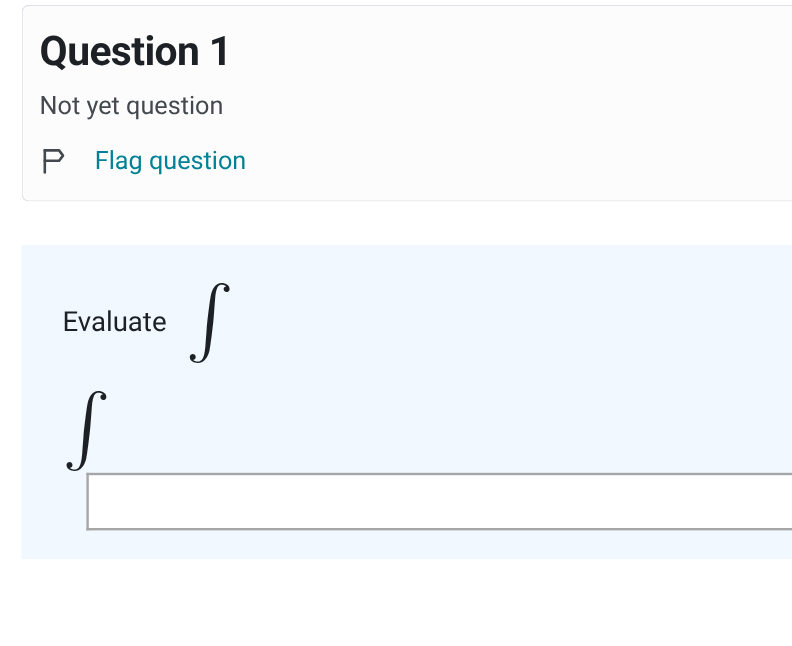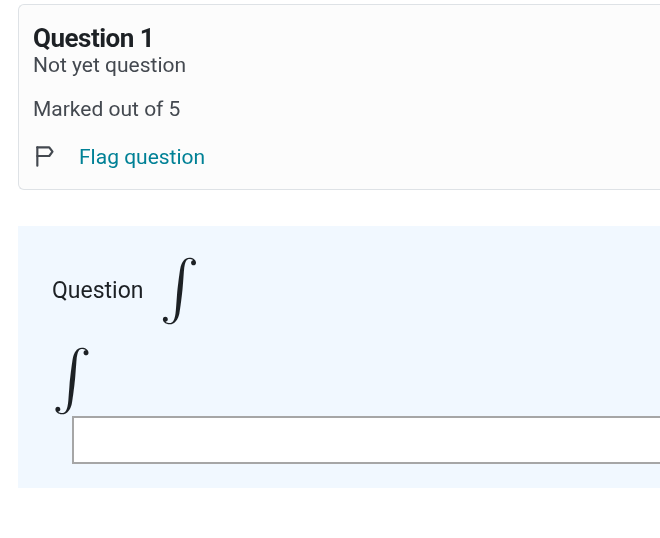--- a/index.html
+++ b/index.html
@@ -13,24 +13,24 @@
   }
   .info-card {
     background: #fcfcfc;
     border: 1px solid #dee2e6;
     border-right: none;
     border-radius: 6px 0 0 6px;
     margin: 4px 0 0 18px;
     padding: 18px 24px 20px 14px;
   }
   .q-title {
-    font-size: 26px;
+    font-size: 34px;
     font-weight: 700;
     color: #1d2125;
-    margin-bottom: 0;
+    margin-bottom: 14px;
     letter-spacing: -0.5px;
   }
   .q-status {
     font-size: 21px;
     color: #444950;
     margin-bottom: 20px;
   }
   .q-marks {
     font-size: 21px;
     color: #444950;
@@ -108,36 +108,35 @@
     padding: 6px 10px;
     outline: none;
   }
 </style>
 </head>
 <body>
 
 <div class="info-card">
   <h1 class="q-title">Question 1</h1>
   <p class="q-status">Not yet question</p>
-  <p class="q-marks">Marked out of 5</p>
   <a class="flag-row">
     <span class="flag-icon">
       <svg viewBox="0 0 24 24" width="26" height="26" fill="none" stroke="currentColor" stroke-width="2" stroke-linecap="round" stroke-linejoin="round">
         <path d="M4 21V4"></path>
         <path d="M4 4h11l3 4-3 4H4"></path>
       </svg>
     </span>
     <span class="flag-link">Flag question</span>
   </a>
 </div>
 
 <div class="content-card">
 
   <div class="eval-line">
-    <span class="eval-label">Question</span>
+    <span class="eval-label">Evaluate</span>
     <span class="math">
       <span class="int">∫</span>
     </span>
   </div>
 
   <div class="eq-row">
     <span class="math">
       <span class="int">∫</span>
     </span>
     <input type="text" class="answer-box" value="" style="">

